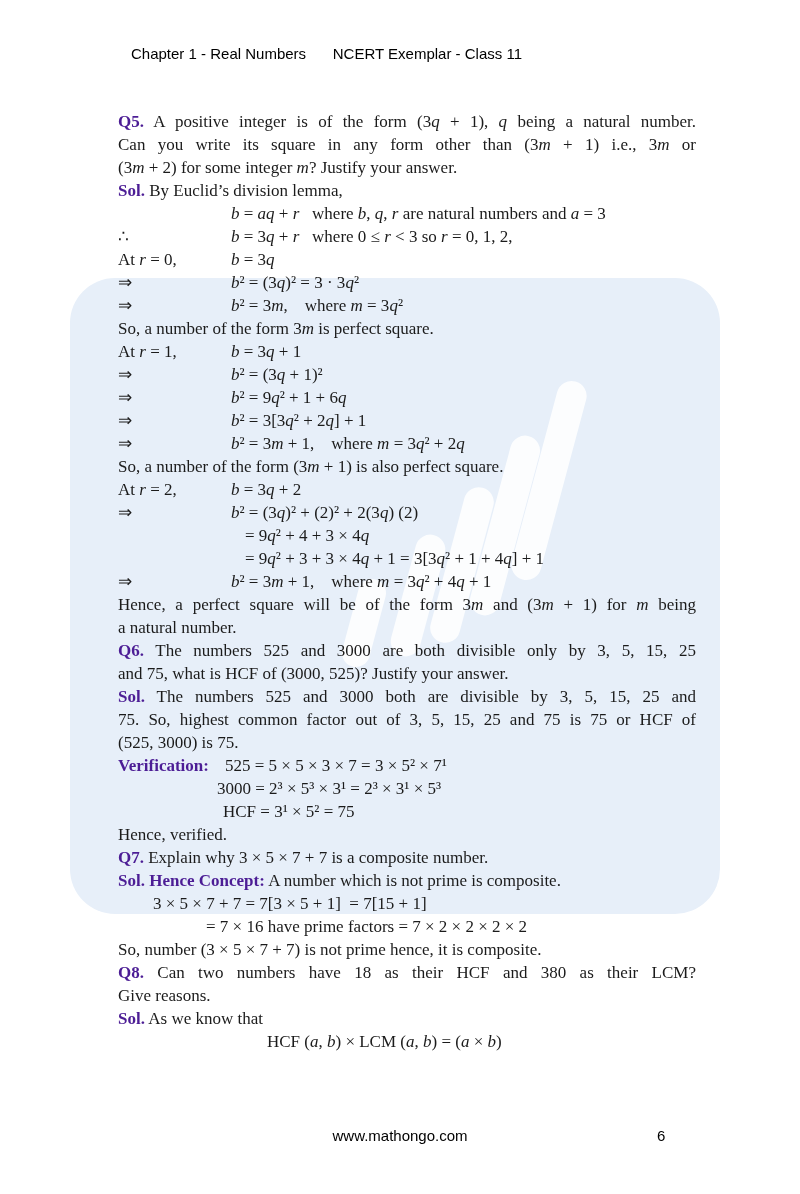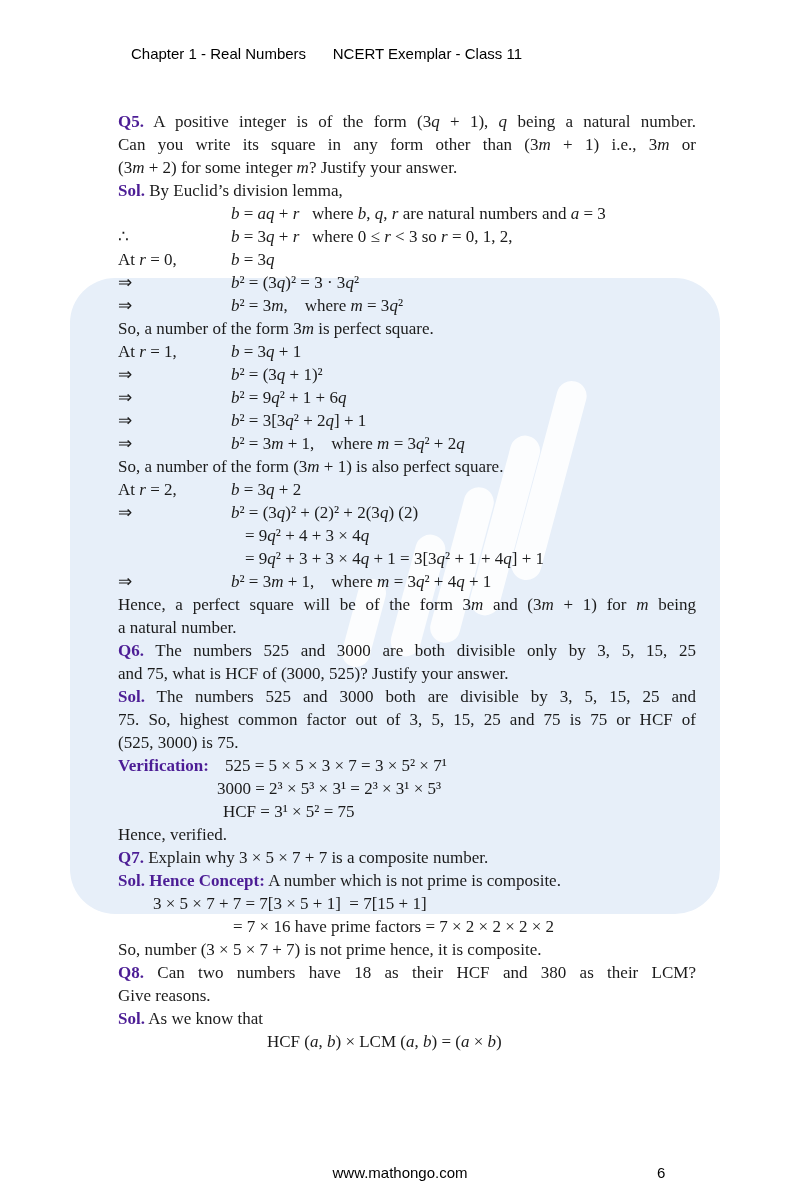--- a/index.html
+++ b/index.html
@@ -31,21 +31,21 @@
     font-size:17px;
   }
   .row{position:relative;height:23px;line-height:23px;white-space:pre-wrap;}
   .row.j{text-align:justify;text-align-last:justify;}
   .row .lbl{position:absolute;left:0;top:0;white-space:pre-wrap;}
   .row .expr{display:inline-block;white-space:pre-wrap;}
   .row.j .expr{display:inline;}
   b{font-weight:bold;color:#4c1d95;}
   i{font-style:italic;}
   .footer{position:absolute;top:1127px;left:0;width:800px;height:20px;
-    font-family:"Liberation Sans", sans-serif;font-size:15px;color:#000;z-index:2;margin-top:37px;}
+    font-family:"Liberation Sans", sans-serif;font-size:15px;color:#000;z-index:2;}
   .footer .site{position:absolute;left:0;width:800px;text-align:center;top:0;}
   .footer .pgnum{position:absolute;left:657px;top:0;}
 </style>
 </head>
 <body>
 
 <div class="page">
 
   <div class="header">
     <span class="hl">Chapter 1 - Real Numbers</span>
@@ -91,21 +91,21 @@
       <div class="row j"><span class="expr"><b>Sol.</b> The numbers 525 and 3000 both are divisible by 3, 5, 15, 25 and</span></div>
       <div class="row j"><span class="expr">75. So, highest common factor out of 3, 5, 15, 25 and 75 is 75 or HCF of</span></div>
       <div class="row"><span class="expr">(525, 3000) is 75.</span></div>
       <div class="row"><span class="lbl"><b>Verification:</b></span><span class="expr" style="margin-left: 107px;">525 = 5 × 5 × 3 × 7 = 3 × 5² × 7¹</span></div>
       <div class="row"><span class="expr" style="margin-left: 99px;">3000 = 2³ × 5³ × 3¹ = 2³ × 3¹ × 5³</span></div>
       <div class="row"><span class="expr" style="margin-left: 105px;">HCF = 3¹ × 5² = 75</span></div>
       <div class="row"><span class="expr">Hence, verified.</span></div>
       <div class="row"><span class="expr"><b>Q7.</b> Explain why 3 × 5 × 7 + 7 is a composite number.</span></div>
       <div class="row"><span class="expr"><b>Sol. Hence Concept:</b> A number which is not prime is composite.</span></div>
       <div class="row"><span class="expr" style="margin-left: 35px;">3 × 5 × 7 + 7 = 7[3 × 5 + 1]  = 7[15 + 1]</span></div>
-      <div class="row"><span class="expr" style="margin-left: 115px;">= 7 × 16 have prime factors = 7 × 2 × 2 × 2 × 2</span></div>
+      <div class="row"><span class="expr" style="margin-left: 88px;">= 7 × 16 have prime factors = 7 × 2 × 2 × 2 × 2</span></div>
       <div class="row"><span class="expr">So, number (3 × 5 × 7 + 7) is not prime hence, it is composite.</span></div>
       <div class="row j"><span class="expr"><b>Q8.</b> Can two numbers have 18 as their HCF and 380 as their LCM?</span></div>
       <div class="row"><span class="expr">Give reasons.</span></div>
       <div class="row"><span class="expr"><b>Sol.</b> As we know that</span></div>
       <div class="row"><span class="expr" style="margin-left: 149px;">HCF (<i>a</i>, <i>b</i>) × LCM (<i>a</i>, <i>b</i>) = (<i>a</i> × <i>b</i>)</span></div>
     </div>
 
   <div class="footer">
     <span class="site">www.mathongo.com</span>
     <span class="pgnum">6</span>

